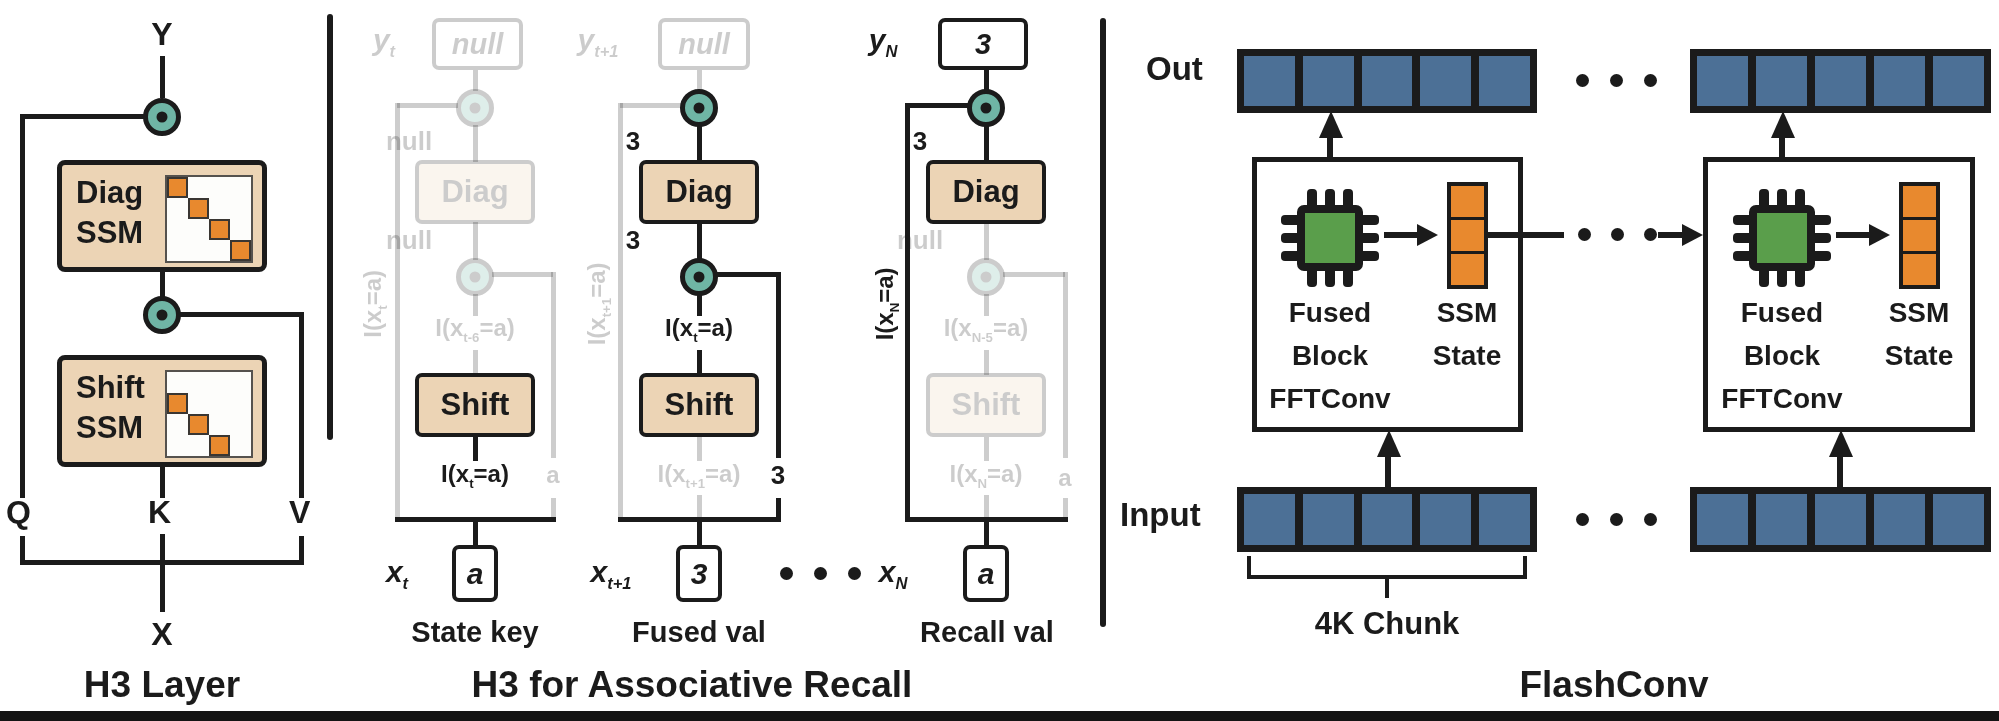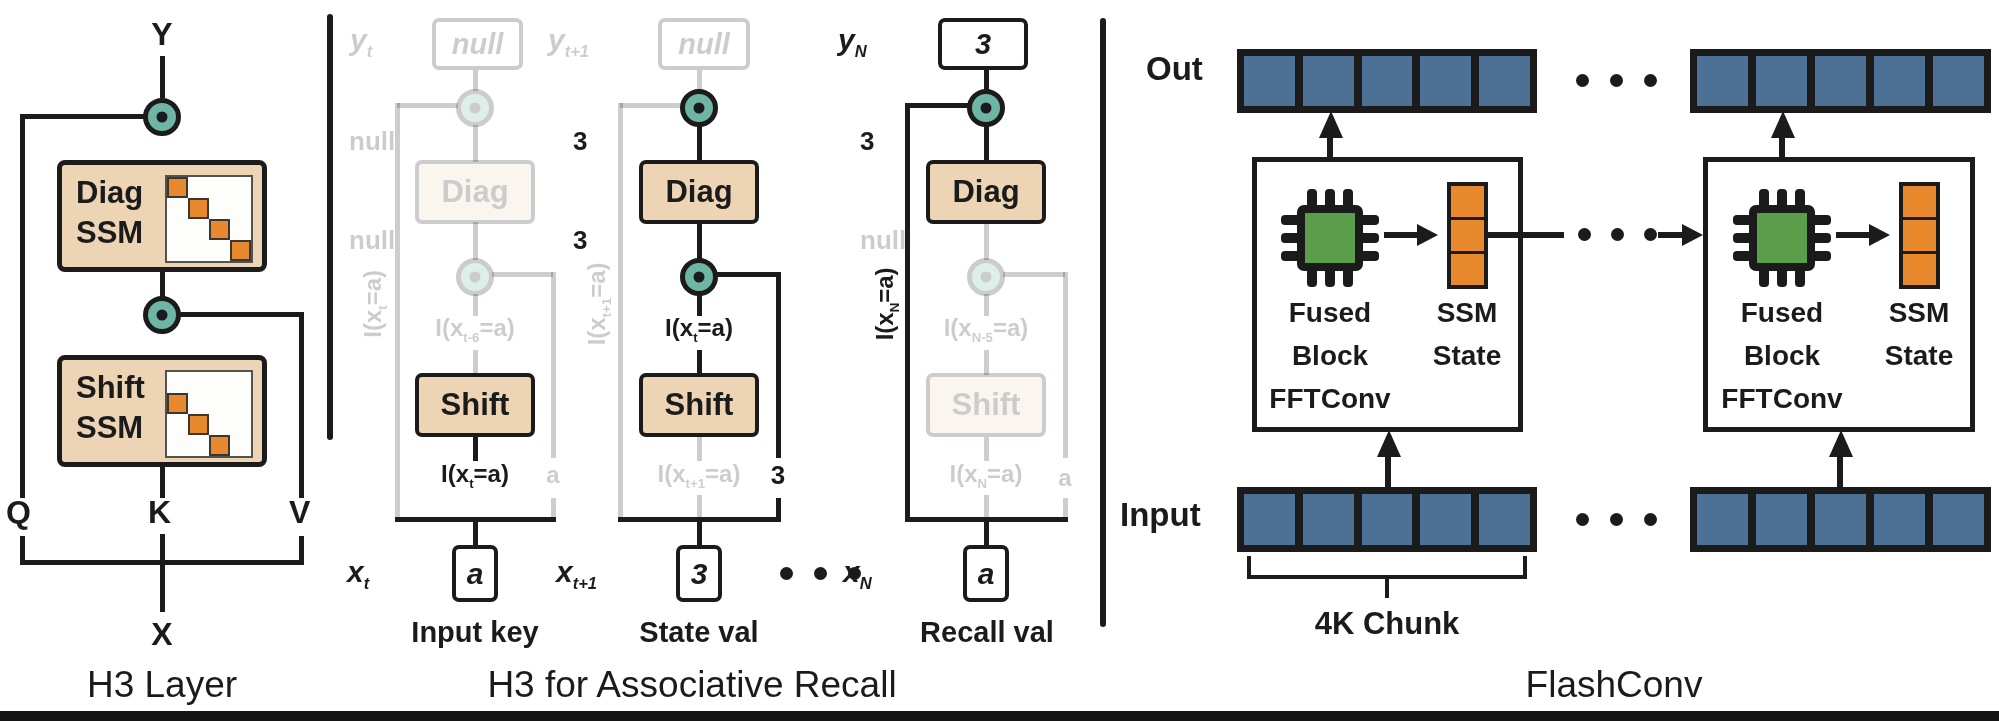--- a/index.html
+++ b/index.html
@@ -9,21 +9,21 @@
   html,body{margin:0;padding:0;background:#fff;}
   #canvas{
     position:relative; width:1999px; height:721px; background:var(--paper);
     font-family:"Liberation Sans", sans-serif; color:var(--ink); overflow:hidden;
   }
   .ln{position:absolute; background:var(--ink);}
   .ghost{opacity:0.22;}
   .lbl{position:absolute; font-weight:800; color:var(--ink); white-space:nowrap; line-height:1.05;}
   .it{font-style:italic;}
   .ctr{text-align:center;}
-  .rgt{text-align:left;}
+  .rgt{text-align:center;}
   .sub{font-size:0.55em; vertical-align:-0.45em;}
   .mul{position:absolute; width:38px; height:38px; border-radius:50%;
        background:var(--teal); border:5px solid var(--ink); box-sizing:border-box;}
   .mul::after{content:""; position:absolute; left:50%; top:50%; width:11px; height:11px;
        border-radius:50%; background:var(--ink); transform:translate(-50%,-50%);}
   .opbox{position:absolute; width:120px; height:64px; box-sizing:border-box;
        background:var(--tan); border:4px solid var(--ink); border-radius:7px;
        display:flex; align-items:center; justify-content:center;
        font-weight:800; font-size:31px;}
   .valbox{position:absolute; box-sizing:border-box; background:#fff; border:4px solid var(--ink);
@@ -56,21 +56,21 @@
   .ah-up{position:absolute; width:0; height:0;
        border-left:12px solid transparent; border-right:12px solid transparent;
        border-bottom:27px solid var(--ink);}
   .ah-right{position:absolute; width:0; height:0;
        border-top:11px solid transparent; border-bottom:11px solid transparent;
        border-left:21px solid var(--ink);}
   .bracket{position:absolute; box-sizing:border-box;
        border-left:4px solid var(--ink); border-right:4px solid var(--ink);
        border-bottom:4px solid var(--ink);}
   .divider{position:absolute; width:6px; background:var(--ink); border-radius:3px;}
-  .title{position:absolute; font-weight:400; font-size:37px; text-align:center; white-space:nowrap;}
+  .title{position:absolute; font-weight:700; font-size:37px; text-align:center; white-space:nowrap;}
   .cap{position:absolute; font-weight:800; font-size:29px; text-align:center; white-space:nowrap;}
   .botbar{position:absolute; left:0; top:711px; width:1999px; height:10px; background:#141414;}
 </style>
 </head>
 <body>
 
 <div id="canvas">
 
   <div>
     <div class="lbl ctr" style="left:140px; top:18px; width:44px; font-size:32px;">Y</div>
@@ -187,21 +187,21 @@
       </div>
       <div class="lbl ctr ghost rot" style="left:290px; top:289px; width:170px; font-size:24px;">
         <span>I(x</span><span class="sub">t</span><span>=a)</span>
       </div>
       <div class="ln" style="left:395px; top:517px; width:161px; height:5px;"></div>
       <div class="ln" style="left:473px; top:520px; width:5px; height:27px;"></div>
       <div class="valbox" style="left:452px; top:545px; width:46px; height:57px; font-size:30px;">a</div>
       <div class="lbl rgt it" style="left:347px; top:556px; width:100px; font-size:30px;">
         <span>x</span><span class="sub">t</span>
       </div>
-      <div class="cap" style="left:365px; top:616px; width:220px;">Input key</div>
+      <div class="cap" style="left:365px; top:616px; width:220px;">State key</div>
     </div>
 
     <div>
       <div class="lbl rgt it ghost" style="left:548px; top:24px; width:100px; font-size:30px;">
         <span>y</span><span class="sub">t+1</span>
       </div>
       <div class="valbox ghost" style="left:658px; top:18px; width:92px; height:52px;">
         <span>null</span>
       </div>
       <div class="ln ghost" style="left:697px; top:70px; width:5px; height:21px;"></div>
@@ -231,21 +231,21 @@
       <div class="ln ghost" style="left:697px; top:495px; width:5px; height:27px;"></div>
       <div class="lbl ctr ghost rot" style="left:514px; top:289px; width:170px; font-size:24px;">
         <span>I(x</span><span class="sub">t+1</span><span>=a)</span>
       </div>
       <div class="ln" style="left:618px; top:517px; width:163px; height:5px;"></div>
       <div class="ln" style="left:697px; top:520px; width:5px; height:27px;"></div>
       <div class="valbox" style="left:676px; top:545px; width:46px; height:57px; font-size:30px;">3</div>
       <div class="lbl rgt it" style="left:556px; top:556px; width:110px; font-size:30px;">
         <span>x</span><span class="sub">t+1</span>
       </div>
-      <div class="cap" style="left:589px; top:616px; width:220px;">State val</div>
+      <div class="cap" style="left:589px; top:616px; width:220px;">Fused val</div>
     </div>
 
     <div class="dot" style="left:780px; top:567px;"></div>
     <div class="dot" style="left:814px; top:567px;"></div>
     <div class="dot" style="left:848px; top:567px;"></div>
 
     <div>
       <div class="lbl rgt it" style="left:838px; top:24px; width:90px; font-size:30px;">
         <span>y</span><span class="sub">N</span>
       </div>

